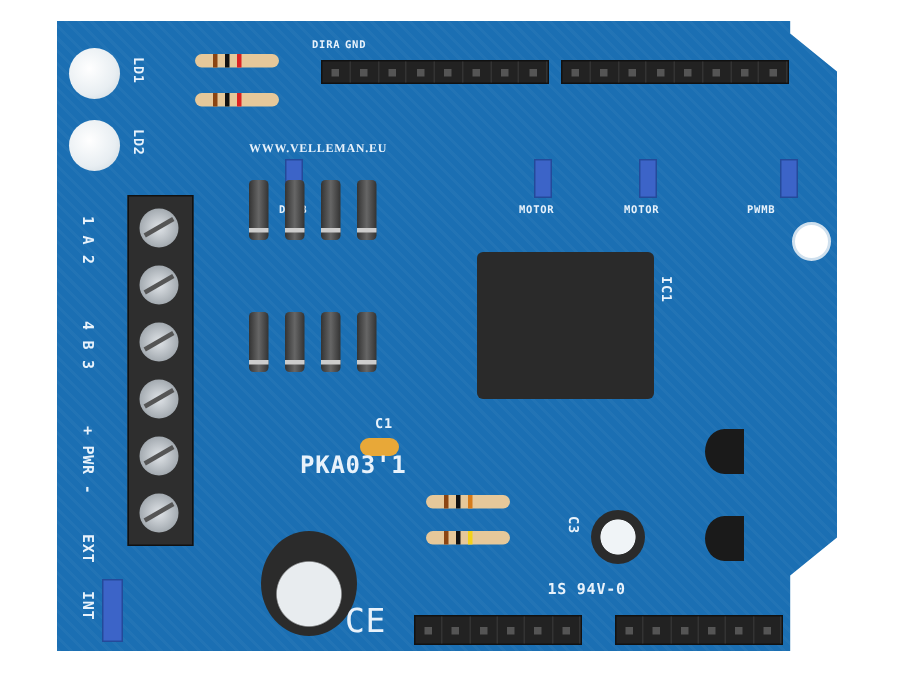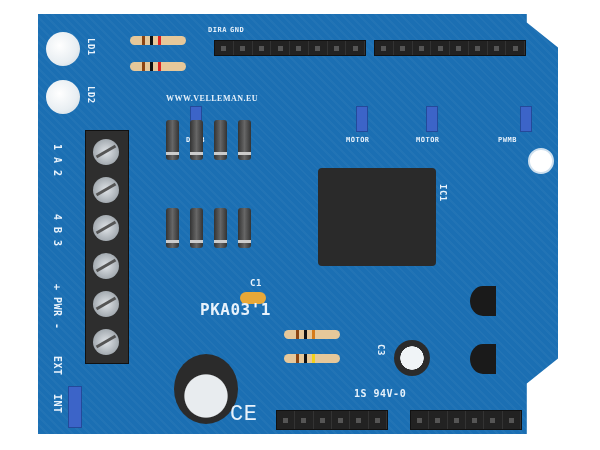--- a/index.html
+++ b/index.html
@@ -122,22 +122,22 @@
   <div class="resistor" style="left:246px;top:340px;width:56px;">
     <span class="band" style="left:12px;background:#8b4513"></span>
       <span class="band" style="left:20px;background:#111"></span>
       <span class="band" style="left:28px;background:#f2d21b"></span>
   </div>
 
   <div class="cap" style="left:136px;top:340px;width:64px;height:70px;background:radial-gradient(circle at 50% 60%,#e8ecef 40%,#2b2b2b 42%);"></div>
   <div class="cap" style="left:356px;top:326px;width:36px;height:36px;background:radial-gradient(circle,#f0f4f7 45%,#2b2b2b 47%);"></div>
   <span class="silk silk-v" style="left:338px;top:330px;">C3</span>
 
-  <span class="silk" style="left:192px;top:388px;font-size:22px;font-weight:normal;font-family:Liberation Mono, monospace;">CE</span>
-  <span class="silk" style="left:316px;top:374px;font-size:10px;">1S 94V-0</span>
+  <span class="silk" style="left:192px;top:388px;font-size:22px;font-weight:normal;">CE</span>
+  <span class="silk" style="left:327px;top:374px;font-size:10px;">1S 94V-0</span>
 
   <div class="header" style="left:238px;top:396px;width:110px;height:18px;">
     <div class="pin"></div>
       <div class="pin"></div>
       <div class="pin"></div>
       <div class="pin"></div>
       <div class="pin"></div>
       <div class="pin"></div>
   </div>
   <div class="header" style="left:372px;top:396px;width:110px;height:18px;">

